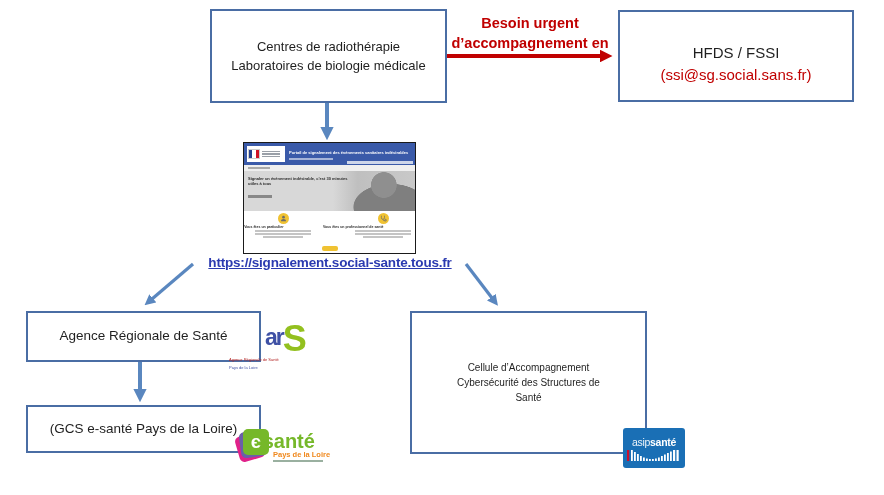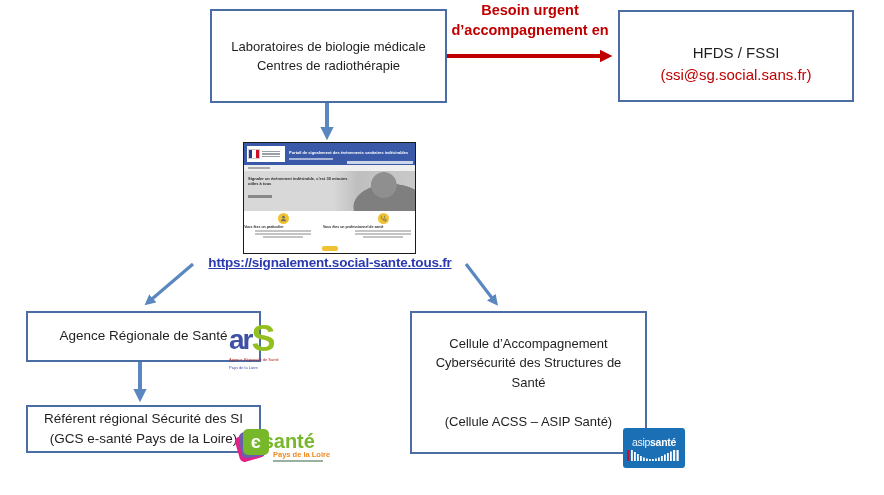--- a/index.html
+++ b/index.html
@@ -13,21 +13,21 @@
 
   .bbox{position:absolute;background:#fff;border:2.5px solid var(--box-border);z-index:2;
         display:flex;flex-direction:column;align-items:center;justify-content:center;text-align:center;}
   .bbox div{white-space:nowrap;}
 
   .box-sources{left:210px;top:9px;width:233px;height:90px;font-size:13px;line-height:1.5;}
   .box-hfds{left:618px;top:10px;width:232px;height:88px;font-size:15px;line-height:1.45;}
   .hfds-title{color:var(--text-dark);margin-top:16px;}
   .hfds-email{color:var(--accent-red);}
 
-  .urgent{position:absolute;left:444px;top:0;width:172px;z-index:2;text-align:center;
+  .urgent{position:absolute;left:444px;top:13px;width:172px;z-index:2;text-align:center;
           color:var(--accent-red);font-size:14.5px;font-weight:600;line-height:20px;}
 
   .decl-label{position:absolute;left:240px;top:106px;width:180px;text-align:center;
               font-size:13.5px;z-index:2;color:var(--text-dark);}
 
   
   .portal{position:absolute;left:243px;top:142px;width:171px;height:110px;background:#fff;
           border:1.5px solid #1a1a1a;z-index:2;overflow:hidden;}
   .p-header{position:relative;height:22px;background:var(--portal-header);display:flex;align-items:center;}
   .p-logo{width:36px;height:14px;background:#fff;margin-left:3px;display:flex;align-items:center;gap:2px;padding:1px;}
@@ -65,36 +65,36 @@
 
   .signal-link{position:absolute;left:185px;top:255px;width:290px;text-align:center;z-index:2;
                color:var(--link-blue);font-weight:bold;font-size:13.5px;letter-spacing:-0.2px;
                text-decoration:underline;cursor:pointer;}
 
   .box-ars{left:26px;top:311px;width:231px;height:47px;font-size:13.5px;line-height:1.5;}
   .box-ref{left:26px;top:405px;width:231px;height:44px;font-size:13.5px;line-height:1.5;}
 
   .ars-logo{position:absolute;left:229px;top:326px;width:84px;z-index:3;line-height:1;}
   .ars-letters{display:flex;align-items:flex-start;}
-  .ars-ar{color:var(--ars-blue);font-weight:bold;font-size:28px;letter-spacing:-2px;}
+  .ars-ar{color:var(--ars-blue);font-weight:bold;font-size:23px;letter-spacing:-2px;margin-left:36px;}
   .ars-s{color:var(--ars-green);font-weight:bold;font-size:36px;margin-top:-5px;}
   .ars-cap1{font-size:8px;color:#b22222;white-space:nowrap;transform:scale(.5);transform-origin:0 0;width:200%;margin-top:1px;}
   .ars-cap2{font-size:8px;color:var(--ars-blue);white-space:nowrap;transform:scale(.5);transform-origin:0 0;width:200%;}
 
   .esante-logo{position:absolute;left:237px;top:426px;width:100px;height:52px;z-index:3;}
   .es-card{position:absolute;width:26px;height:26px;border-radius:5px;}
   .c-pink{left:0;top:8px;background:var(--esante-pink);transform:rotate(-16deg);}
   .c-purple{left:3px;top:5px;background:var(--esante-purple);transform:rotate(-8deg);}
   .c-green{left:6px;top:3px;background:var(--esante-green);display:flex;align-items:center;justify-content:center;
            color:#fff;font-weight:bold;font-size:19px;}
   .es-sante{position:absolute;left:19px;top:4px;color:var(--esante-green);font-weight:bold;font-size:20px;}
   .es-region{position:absolute;left:36px;top:24px;color:var(--esante-orange);font-weight:bold;font-size:7.5px;white-space:nowrap;}
   .es-tag{position:absolute;left:36px;top:34px;width:50px;height:2px;background:#9ab0a0;}
 
-  .box-cellule{left:410px;top:311px;width:233px;height:139px;font-size:13px;line-height:1.5;}
+  .box-cellule{left:410px;top:311px;width:233px;height:139px;font-size:10px;line-height:1.5;}
   .cell-sub{margin-top:20px;}
 
   .asip-logo{position:absolute;left:623px;top:428px;width:62px;height:40px;z-index:3;
              background:var(--asip-blue);border-radius:3px;display:flex;flex-direction:column;
              align-items:center;justify-content:center;gap:1px;}
   .asip-text{color:#fff;font-size:10.5px;letter-spacing:-0.3px;text-align:center;}
   .asip-text .a1{font-weight:300;opacity:.92;}
   .asip-text .a2{font-weight:bold;}
 </style>
 </head>
@@ -112,22 +112,22 @@
       </marker>
     </defs>
     <line x1="447" y1="56" x2="601" y2="56" class="st-red" marker-end="url(#mr)"></line>
     <line x1="327" y1="100" x2="327" y2="128" class="st-blue w4" marker-end="url(#mb)"></line>
     <line x1="193" y1="264" x2="152" y2="299" class="st-blue w3" marker-end="url(#mb)"></line>
     <line x1="466" y1="264" x2="492" y2="298" class="st-blue w3" marker-end="url(#mb)"></line>
     <line x1="140" y1="359" x2="140" y2="390" class="st-blue w4" marker-end="url(#mb)"></line>
   </svg>
 
   <div class="bbox box-sources">
+    <div>Centres de radiothérapie</div>
     <div>Laboratoires de biologie médicale</div>
-    <div>Centres de radiothérapie</div>
   </div>
 
   <div class="urgent">
     <div>Besoin urgent</div>
     <div>d’accompagnement en</div>
   </div>
 
   <div class="bbox box-hfds">
     <div class="hfds-title">HFDS / FSSI</div>
     <div class="hfds-email">(ssi@sg.social.sans.fr)</div>
@@ -204,39 +204,37 @@
   <div class="ars-logo">
     <div class="ars-letters">
       <span class="ars-ar">ar</span>
       <span class="ars-s">S</span>
     </div>
     <div class="ars-cap1">Agence Régionale de Santé</div>
     <div class="ars-cap2">Pays de la Loire</div>
   </div>
 
   <div class="bbox box-ref">
-    <div>Référent régional Sécurité des SI</div>
     <div>(GCS e-santé Pays de la Loire)</div>
   </div>
   <div class="esante-logo">
     <div class="es-card c-pink"></div>
     <div class="es-card c-purple"></div>
     <div class="es-card c-green">
       <span>e</span>
     </div>
     <div class="es-sante">-santé</div>
     <div class="es-region">Pays de la Loire</div>
     <div class="es-tag"></div>
   </div>
 
   <div class="bbox box-cellule">
     <div>Cellule d’Accompagnement</div>
     <div>Cybersécurité des Structures de</div>
     <div>Santé</div>
-    <div class="cell-sub">(Cellule ACSS – ASIP Santé)</div>
   </div>
   <div class="asip-logo">
     <div class="asip-text">
       <span class="a1">asip</span><span class="a2">santé</span>
     </div>
     <svg width="54" height="12" viewBox="0 0 54 12">
       <rect x="0" y="1" width="2.2" height="11" fill="#c8102e"></rect>
       <rect x="4" y="1" width="1.8" height="11" fill="#fff"></rect>
       <rect x="7" y="3" width="1.8" height="9" fill="#fff"></rect>
       <rect x="10" y="5" width="1.8" height="7" fill="#fff"></rect>

